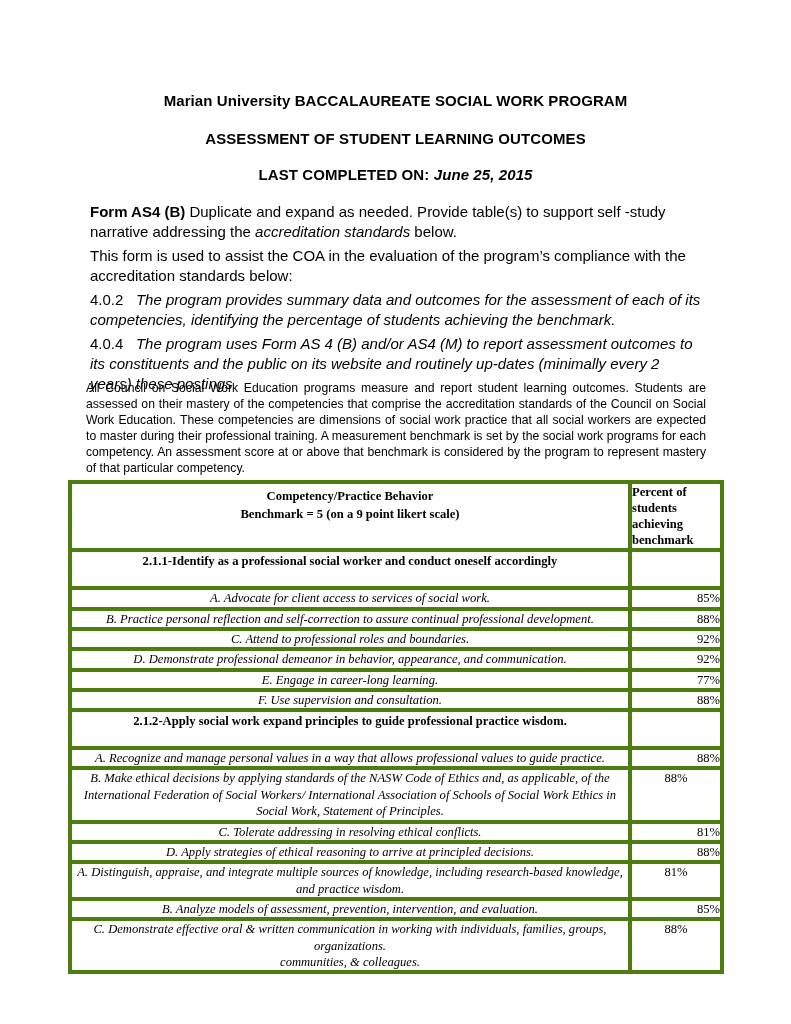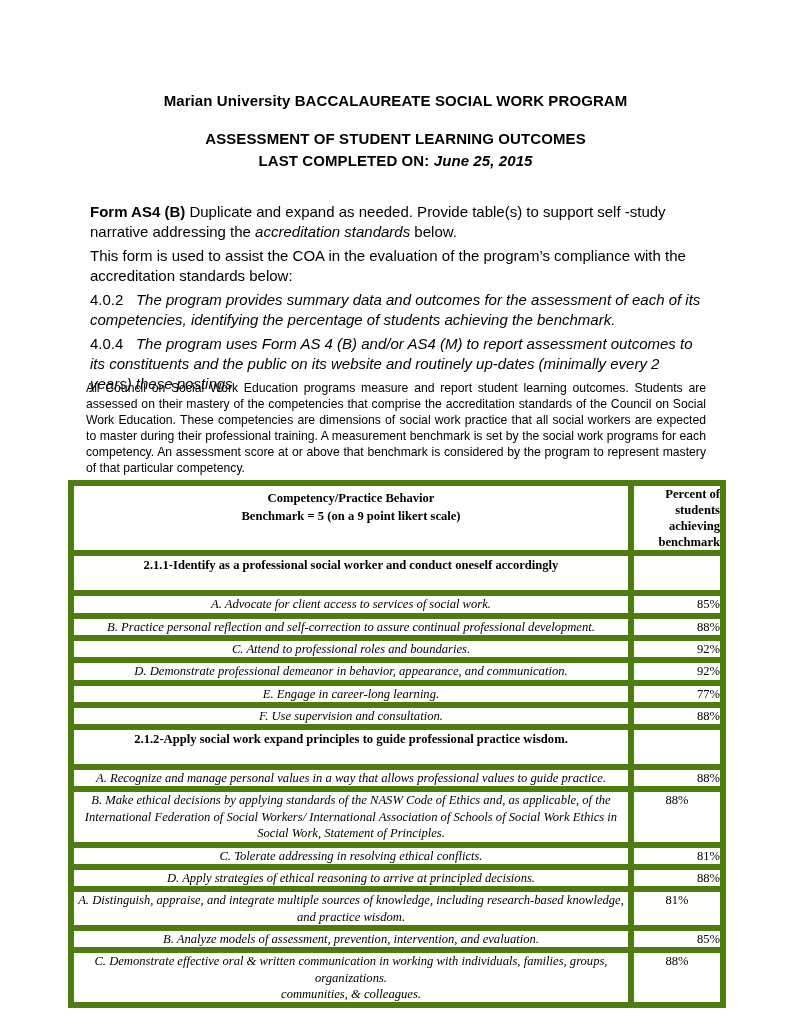--- a/index.html
+++ b/index.html
@@ -28,21 +28,21 @@
   .hd {
     text-align: center;
     font-family: "Liberation Sans", sans-serif;
     font-weight: bold;
     font-size: 15px;
     line-height: 1.2;
     letter-spacing: 0.1px;
   }
   .hd1 { position: absolute; left: 0; top: 92px;  width: 791px; }
   .hd2 { position: absolute; left: 0; top: 130px; width: 791px; }
-  .hd3 { position: absolute; left: 0; top: 152px; width: 791px; }
+  .hd3 { position: absolute; left: 0; top: 166px; width: 791px; }
   .hd3 .date { font-style: italic; }
 
   
   .intro {
     position: absolute;
     left: 86px;
     top: 198px;
     width: 620px;
     font-family: "Liberation Sans", sans-serif;
     font-size: 15px;
@@ -78,38 +78,38 @@
   }
   table.at {
     border-collapse: collapse;
     width: 652px;
     table-layout: fixed;
     font-family: "Liberation Serif", serif;
     font-size: 12.6px;
     color: #000;
   }
   table.at td, table.at th {
-    border: 6px solid #4d7c0f;
+    border: 4px solid #4d7c0f;
     padding: 0;
     vertical-align: top;
   }
   col.c-beh { width: 560px; }
   col.c-pct { width: 92px; }
 
   
   .th-beh {
     text-align: center;
     font-weight: bold;
     height: 60px;
     vertical-align: top;
   }
   .th-beh .l1 { padding-top: 4px; line-height: 1.42; }
   .th-beh .l2 { line-height: 1.42; padding-bottom: 2px; }
   .th-pct {
-    text-align: right;
+    text-align: left;
     font-weight: bold;
     vertical-align: top;
     line-height: 1.28;
     padding-top: 4px;
   }
 
   
   .sec td.sec-label {
     text-align: center;
     font-weight: bold;

